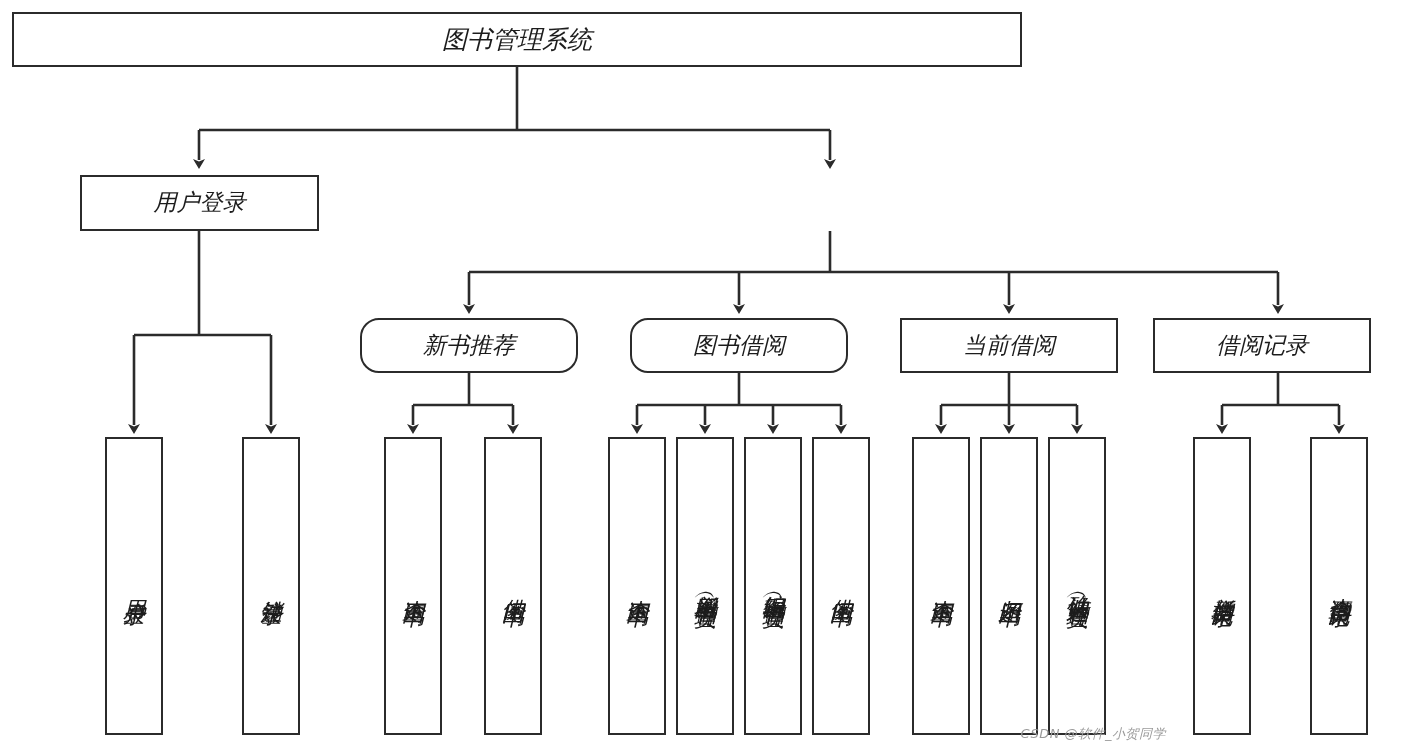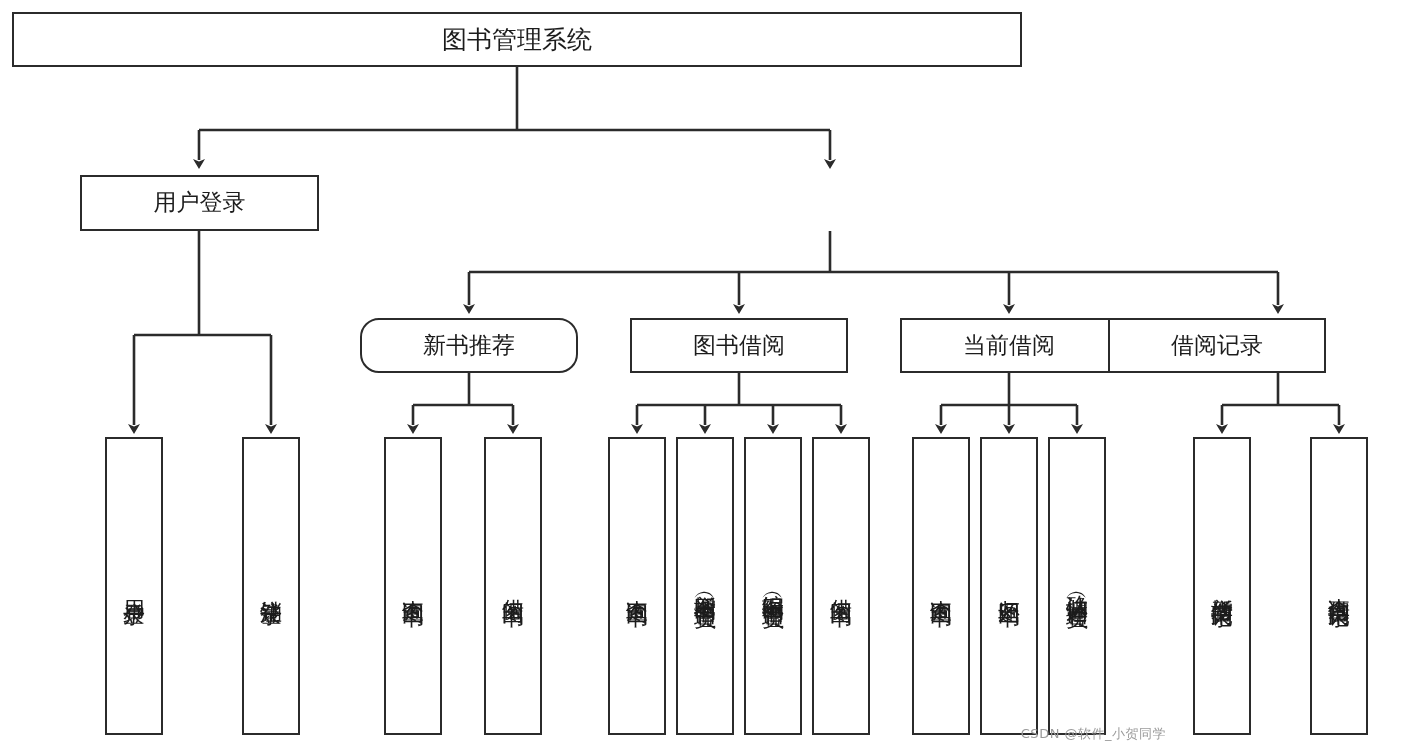--- a/index.html
+++ b/index.html
@@ -12,20 +12,21 @@
     font-family: "DejaVu Sans", "Liberation Sans", sans-serif;
     width: 1405px;
     height: 747px;
     overflow: hidden;
   }
   #diagram-root {
     position: relative;
     width: 1174px;
     height: 747px;
     background: #ffffff;
+    font-style: italic;
   }
   #edge-layer {
     position: absolute;
     left: 0;
     top: 0;
     width: 1405px;
     height: 747px;
     pointer-events: none;
   }
   .node {
@@ -136,29 +137,29 @@
 
   <div class="node branch-node" style="left:80px; top:175px; width:239px; height:56px;">
     <span class="node-label">用户登录</span>
   </div>
 
 
   <div class="node branch-node" style="left:360px; top:318px; width:218px; height:55px;border-radius:19px;">
     <span class="node-label">新书推荐</span>
   </div>
 
-  <div class="node branch-node" style="left:630px; top:318px; width:218px; height:55px;">
+  <div class="node branch-node" style="left:630px; top:318px; width:218px; height:55px;border-radius:18px;">
     <span class="node-label">图书借阅</span>
   </div>
 
   <div class="node branch-node" style="left:900px; top:318px; width:218px; height:55px;">
     <span class="node-label">当前借阅</span>
   </div>
 
-  <div class="node branch-node" style="left:1108px; top:318px; width:218px; height:55px;">
+  <div class="node branch-node" style="left:1153px; top:318px; width:218px; height:55px;">
     <span class="node-label">借阅记录</span>
   </div>
 
   <div class="node leaf-node" style="left:105px; top:437px; width:58px; height:298px;">
     <span class="node-label">用户登录</span>
   </div>
 
   <div class="node leaf-node" style="left:242px; top:437px; width:58px; height:298px;">
     <span class="node-label">注销登录</span>
   </div>

